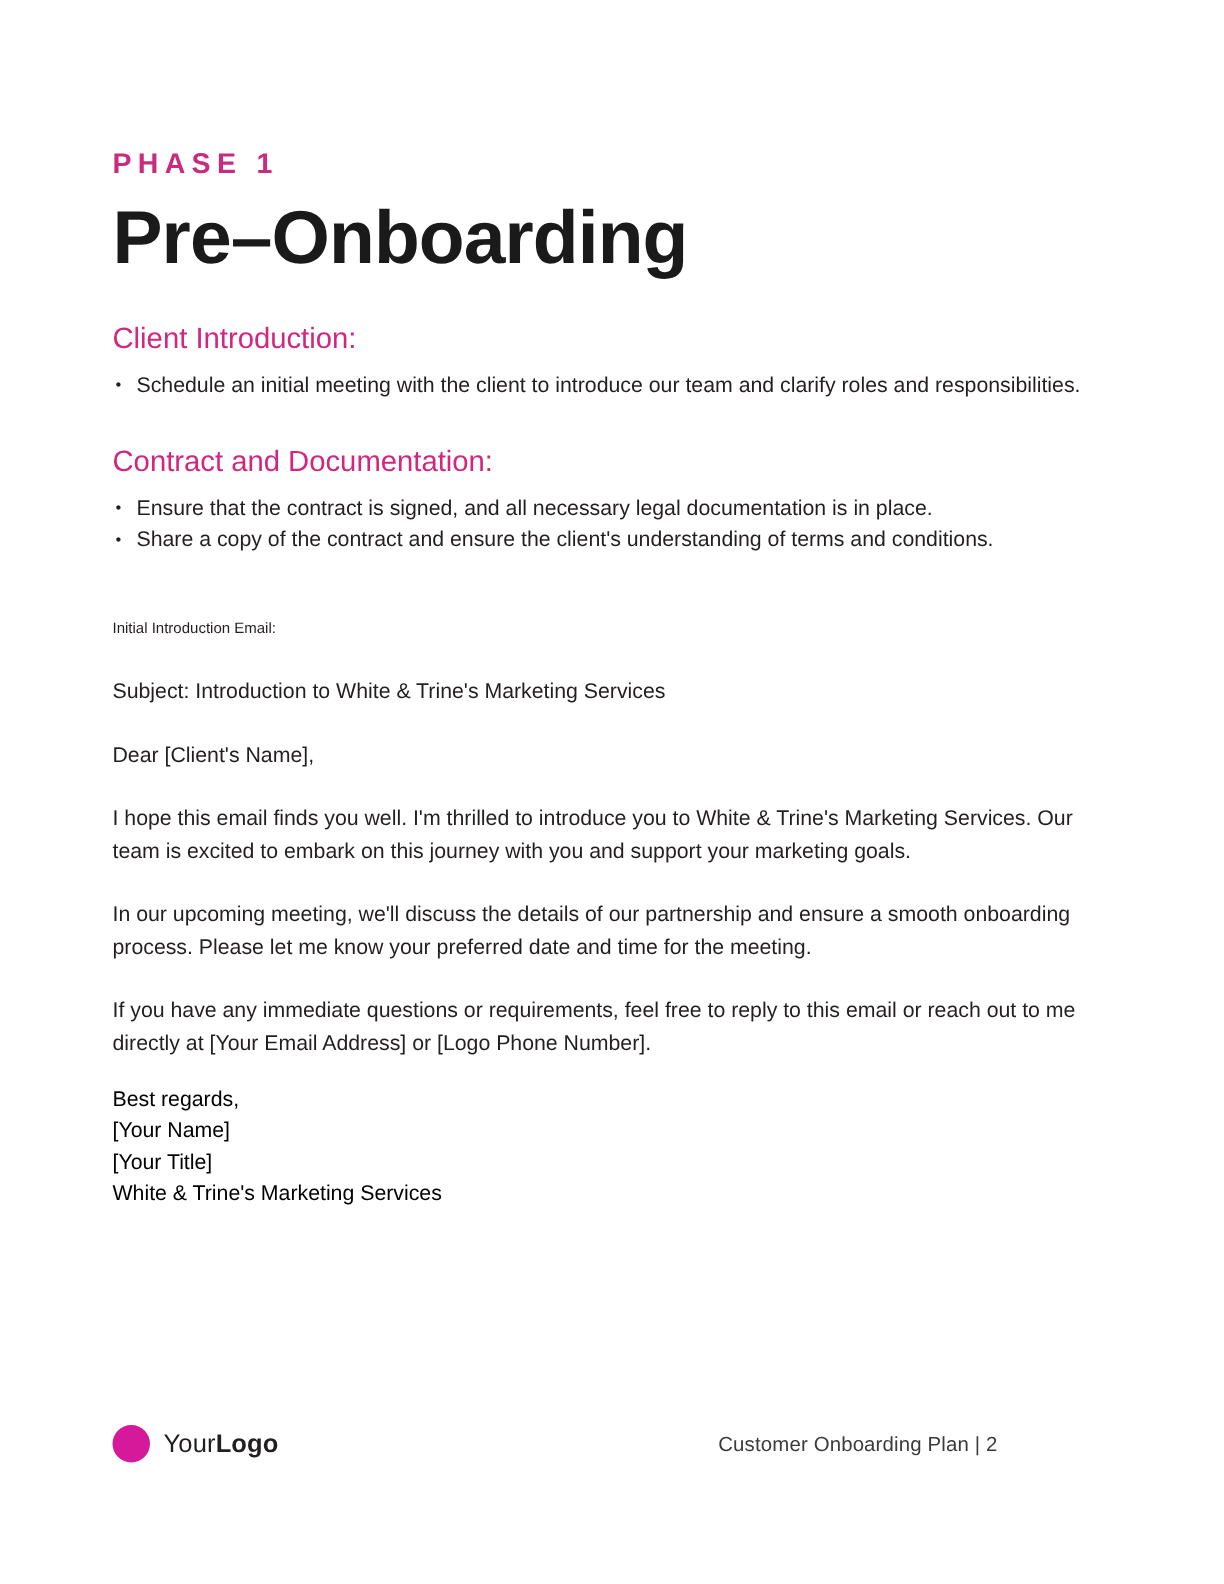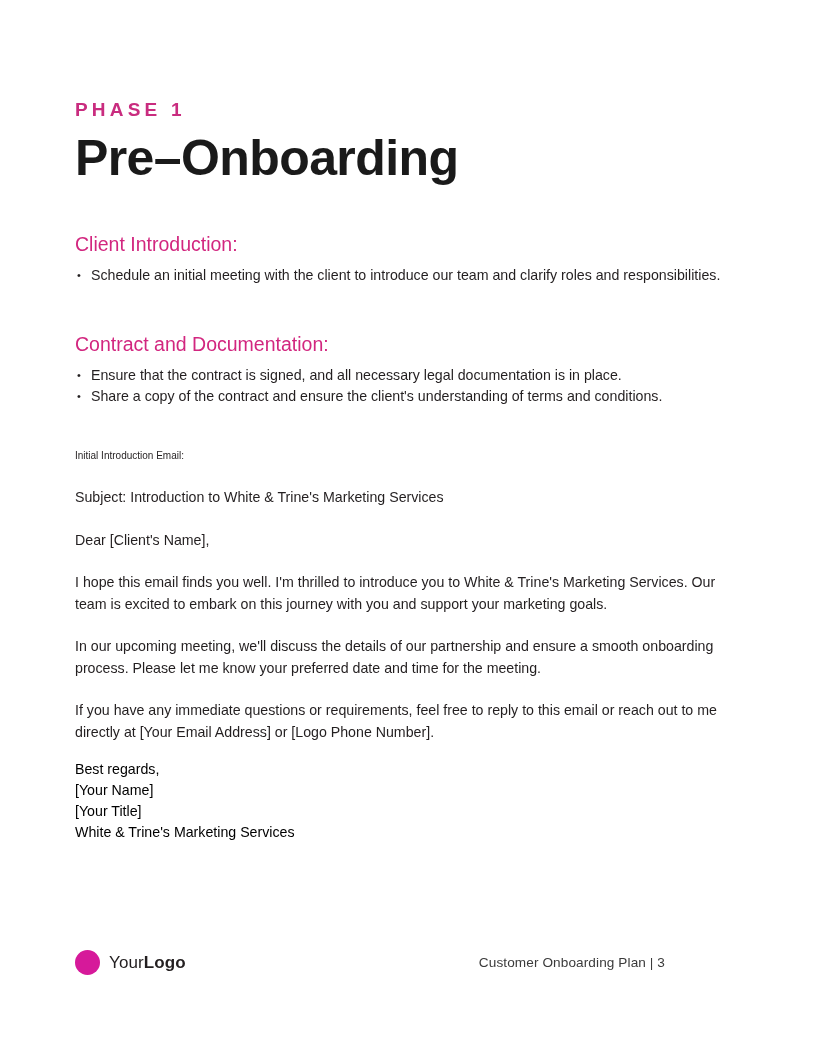--- a/index.html
+++ b/index.html
@@ -37,21 +37,21 @@
     margin-top: 9px;
     font-size: 50px;
     font-weight: 700;
     letter-spacing: -0.6px;
     color: #1a1a1a;
     line-height: 1.12;
   }
 
   
   .section {
-    margin-top: 46px;
+    margin-top: 28px;
   }
   .section-heading {
     font-size: 19.5px;
     font-weight: 400;
     color: #d2267f;
     line-height: 1.3;
     margin-bottom: 8px;
   }
   .bullet-list {
     list-style: none;
@@ -178,16 +178,16 @@
       </div>
     </div>
 
   </div>
 
   <div class="footer">
     <div class="logo">
       <div class="logo-mark"></div>
       <div class="logo-text"><span>Your</span><span class="bold">Logo</span></div>
     </div>
-    <div class="footer-meta">Customer Onboarding Plan | 3</div>
+    <div class="footer-meta">Customer Onboarding Plan | 2</div>
   </div>
 
 </div>
 
 </body></html>

